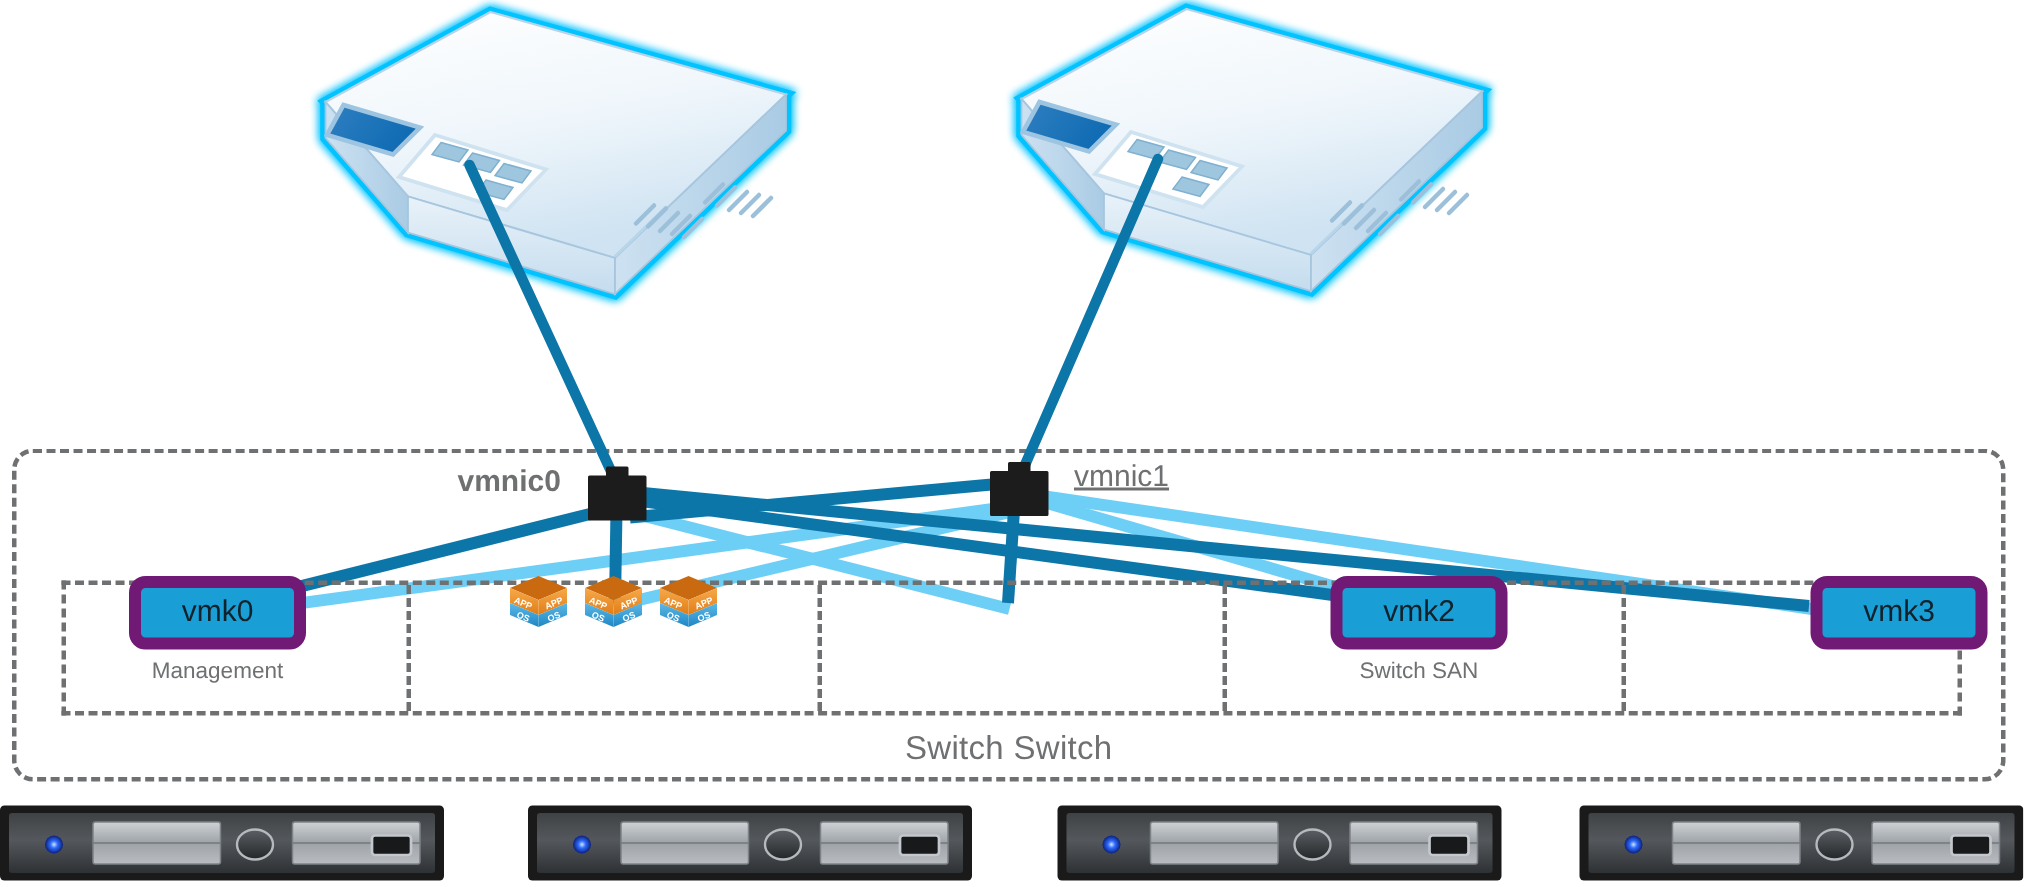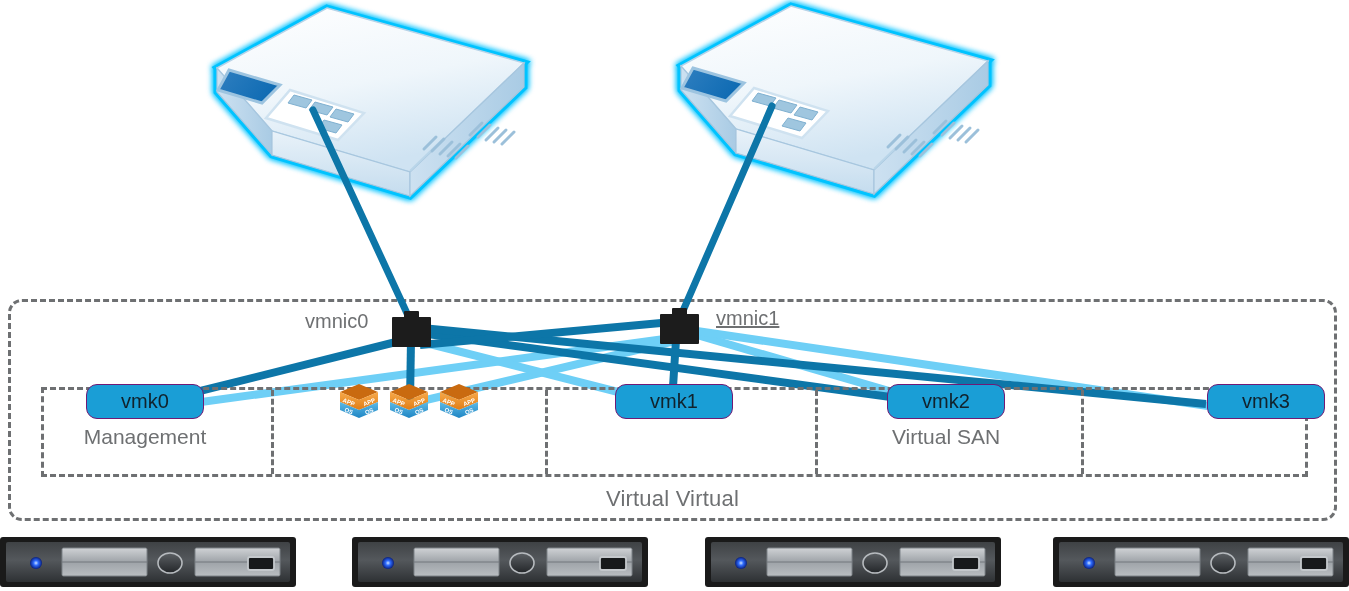--- a/index.html
+++ b/index.html
@@ -75,31 +75,31 @@
   }
 
   
   .pg {
     position: absolute;
     top: 384px;
     text-align: center;
     z-index: 5;
   }
   .pg-label {
-    font-size: 21px;
+    font-size: 15px;
     color: #6e7072;
     white-space: nowrap;
     margin-top: 6px;
   }
   .vmk-chip {
     display: inline-block;
     min-width: 118px;
     padding: 5px 18px 6px 18px;
     background: #1a9ed6;
-    border: 1px solid #701a75;
+    border: 8px solid #701a75;
     border-radius: 11px;
     color: #11222c;
     font-size: 20px;
     line-height: 22px;
     box-sizing: border-box;
   }
 
   
   .vm-row {
     display: flex;
@@ -258,21 +258,21 @@
     </g>
   </svg>
 
   <div class="box-layer">
     <div class="vswitch-outer">
       <div class="portgroups-band"></div>
       <div class="pg-divider" style="left:260px;"></div>
       <div class="pg-divider" style="left:534px;"></div>
       <div class="pg-divider" style="left:804px;"></div>
       <div class="pg-divider" style="left:1070px;"></div>
-      <div class="vswitch-caption">Virtual Virtual</div>
+      <div class="vswitch-caption">Switch Switch</div>
     </div>
   </div>
 
   <div class="pg" style="left:45px; width:200px;">
     <div class="vmk-chip">vmk0</div>
     <div class="pg-label">Management</div>
   </div>
 
   <div class="pg" style="left:303px; width:212px;">
     <div class="vm-row">
@@ -316,42 +316,41 @@
         <path d="M41 20 L22 28 L22 36 L41 28 Z" fill="url(#vmBlue)"></path>
         <text x="11" y="22" font-size="6" fill="#ffffff" text-anchor="middle" transform="rotate(22 11 22)" font-family="Liberation Sans, sans-serif" font-weight="bold">APP</text>
         <text x="33" y="22" font-size="6" fill="#ffffff" text-anchor="middle" transform="rotate(-22 33 22)" font-family="Liberation Sans, sans-serif" font-weight="bold">APP</text>
         <text x="11" y="31" font-size="6" fill="#ffffff" text-anchor="middle" transform="rotate(22 11 31)" font-family="Liberation Sans, sans-serif" font-weight="bold">OS</text>
         <text x="33" y="31" font-size="6" fill="#ffffff" text-anchor="middle" transform="rotate(-22 33 31)" font-family="Liberation Sans, sans-serif" font-weight="bold">OS</text>
       </svg>
     </div>
   </div>
 
   <div class="pg" style="left:568px; width:212px;">
-    <div class="vmk-chip">vmk1</div>
   </div>
 
   <div class="pg" style="left:846px; width:200px;text-align:center;">
     <div class="vmk-chip">vmk2</div>
-    <div class="pg-label">Virtual SAN</div>
+    <div class="pg-label">Switch SAN</div>
   </div>
 
   <div class="pg" style="left:1158px; width:216px;">
     <div class="vmk-chip">vmk3</div>
   </div>
 
   <svg class="layer" id="nic-layer" viewBox="0 0 1349 591" preserveAspectRatio="none">
     <g>
       <path d="M393 318 L405 318 L405 312 L418 312 L418 318 L430 318 L430 346 L393 346 Z" fill="#1c1c1c" stroke="#1c1c1c" stroke-width="2" stroke-linejoin="round"></path>
     </g>
     <g>
       <path d="M661 315 L673 315 L673 309 L686 309 L686 315 L698 315 L698 343 L661 343 Z" fill="#1c1c1c" stroke="#1c1c1c" stroke-width="2" stroke-linejoin="round"></path>
     </g>
   </svg>
 
-  <div class="nic-label" style="left:305px; top:310px;">vmnic0</div>
+  <div class="nic-label" style="left:305px; top:310px;font-weight:bold;">vmnic0</div>
   <div class="nic-label" style="left:716px; top:307px;text-decoration:underline;">vmnic1</div>
 
   <svg class="layer" id="server-layer" viewBox="0 0 1349 591" preserveAspectRatio="none">
     <defs>
       <linearGradient id="bezel" x1="0" y1="0" x2="0" y2="1">
         <stop offset="0%" stop-color="#3f4245"></stop>
         <stop offset="45%" stop-color="#54585c"></stop>
         <stop offset="100%" stop-color="#2e3134"></stop>
       </linearGradient>
       <linearGradient id="bay" x1="0" y1="0" x2="0" y2="1">

